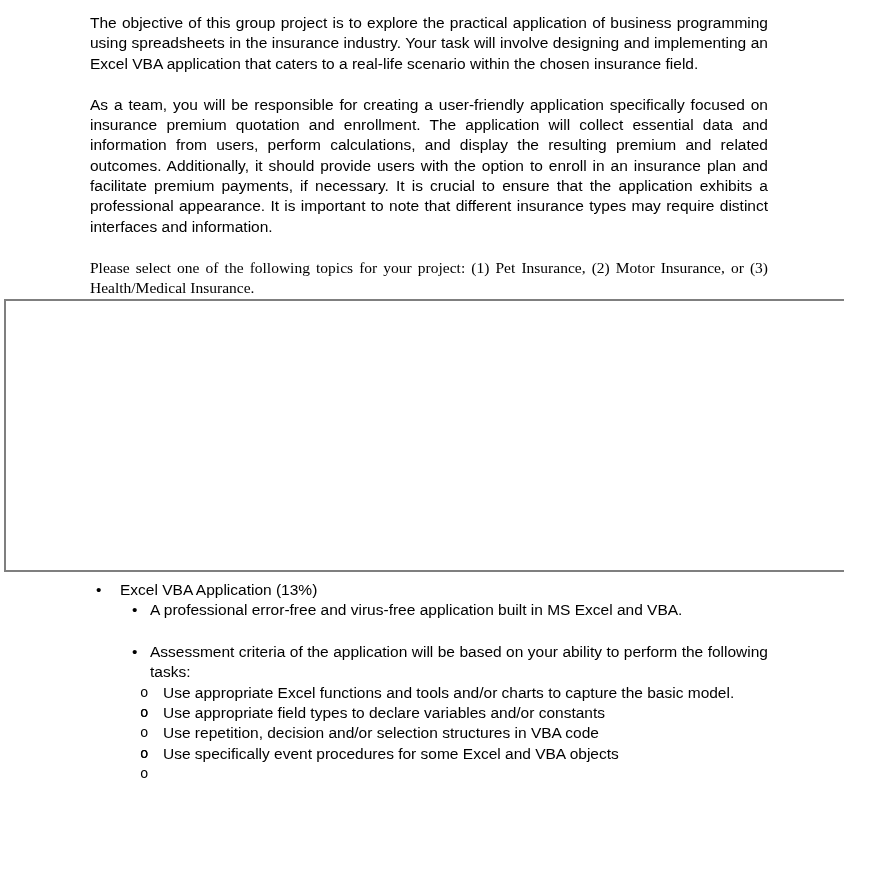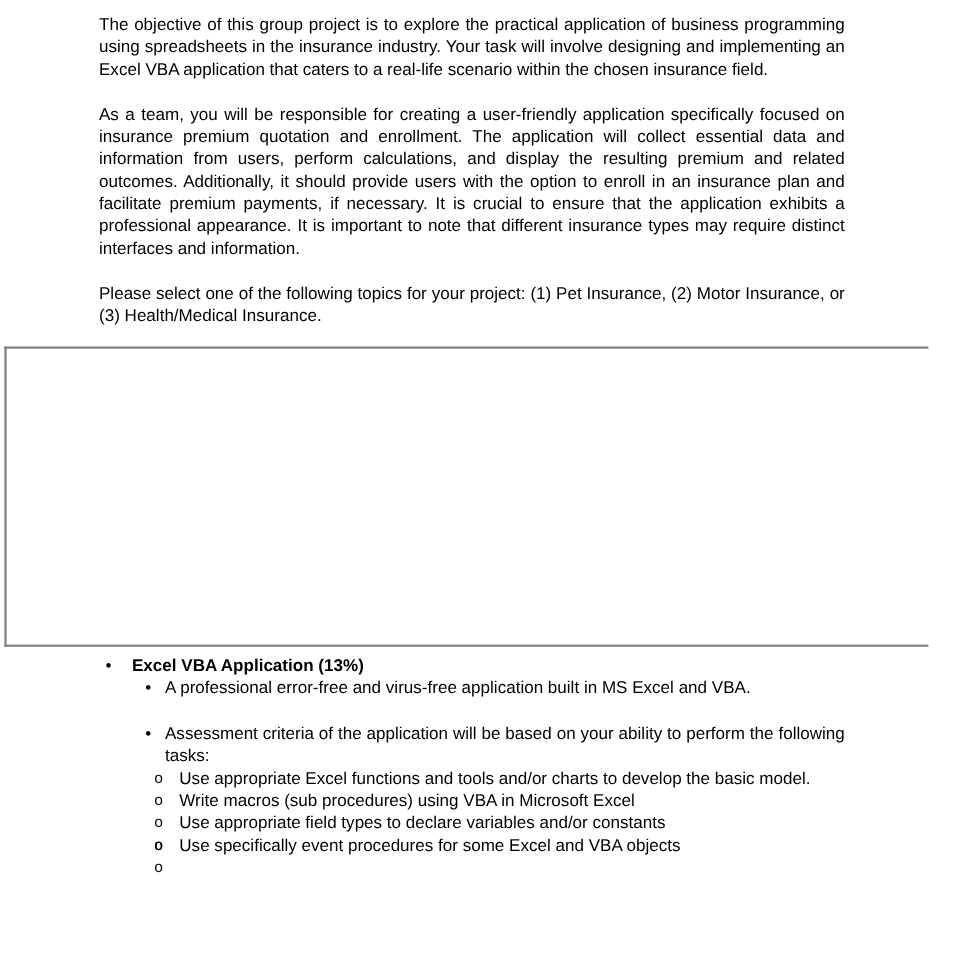--- a/index.html
+++ b/index.html
@@ -17,21 +17,21 @@
     padding: 13px 116px 0 90px;
     font-family: "Liberation Sans", "DejaVu Sans", sans-serif;
     font-size: 15.5px;
     line-height: 20.3px;
     color: #000000;
   }
   .para {
     margin: 0 0 21px 0;
     text-align: justify;
   }
-  .para:last-of-type { margin-bottom: 16px; }
+  .para:last-of-type { margin-bottom: 0; font-family: Liberation Serif, serif; }
   .answer-box {
     margin-left: -86px;   
     margin-right: -76px;  
     height: 273px;
     box-sizing: border-box;
     border: 2px solid #7f7f7f;
     border-right: none;
     background: #ffffff;
   }
   .req-list { margin-top: 8px; }
@@ -47,21 +47,21 @@
   .l1 .marker { left: 6px; }
   .l2 { padding-left: 60px; }
   .l2 .marker { left: 42px; }
   .l3 { padding-left: 73px; }
   .l3 .marker {
     left: 50px;
     font-family: "Liberation Mono", monospace;
     font-size: 14px;
   }
   .li.gap-above { margin-top: 22px; }
-  .bold { font-weight: bold; }
+  .bold { font-weight: normal; }
 </style>
 </head>
 <body>
 
 <div class="page">
 
   <p class="para">The objective of this group project is to explore the practical application of business programming using spreadsheets in the insurance industry. Your task will involve designing and implementing an Excel VBA application that caters to a real-life scenario within the chosen insurance field.</p>
 
   <p class="para">As a team, you will be responsible for creating a user-friendly application specifically focused on insurance premium quotation and enrollment. The application will collect essential data and information from users, perform calculations, and display the resulting premium and related outcomes. Additionally, it should provide users with the option to enroll in an insurance plan and facilitate premium payments, if necessary. It is crucial to ensure that the application exhibits a professional appearance. It is important to note that different insurance types may require distinct interfaces and information.</p>
 
@@ -81,35 +81,35 @@
       <span>A professional error-free and virus-free application built in MS Excel and VBA.</span>
     </div>
 
     <div class="li l2 gap-above">
       <span class="marker">•</span>
       <span>Assessment criteria of the application will be based on your ability to perform the following tasks:</span>
     </div>
 
     <div class="li l3">
       <span class="marker">o</span>
-      <span>Use appropriate Excel functions and tools and/or charts to develop the basic model.</span>
+      <span>Use appropriate Excel functions and tools and/or charts to capture the basic model.</span>
     </div>
 
     <div class="li l3">
       <span class="marker">o</span>
-      <span>Write macros (sub procedures) using VBA in Microsoft Excel</span>
     </div>
 
     <div class="li l3">
       <span class="marker">o</span>
       <span>Use appropriate field types to declare variables and/or constants</span>
     </div>
 
     <div class="li l3">
       <span class="marker">o</span>
+      <span>Use repetition, decision and/or selection structures in VBA code</span>
     </div>
 
     <div class="li l3">
       <span class="marker">o</span>
     </div>
 
     <div class="li l3">
       <span class="marker">o</span>
       <span>Use specifically event procedures for some Excel and VBA objects</span>
     </div>

